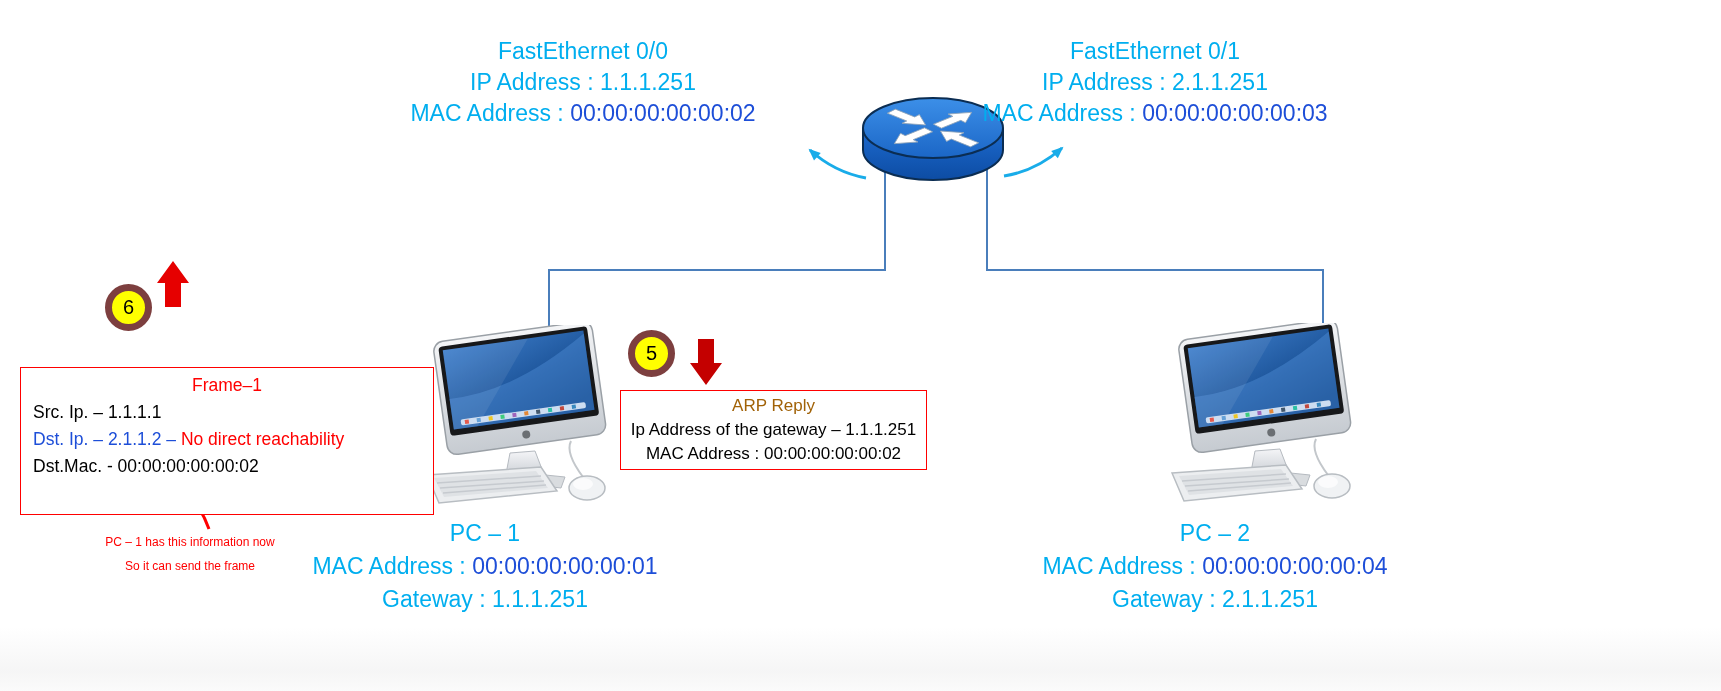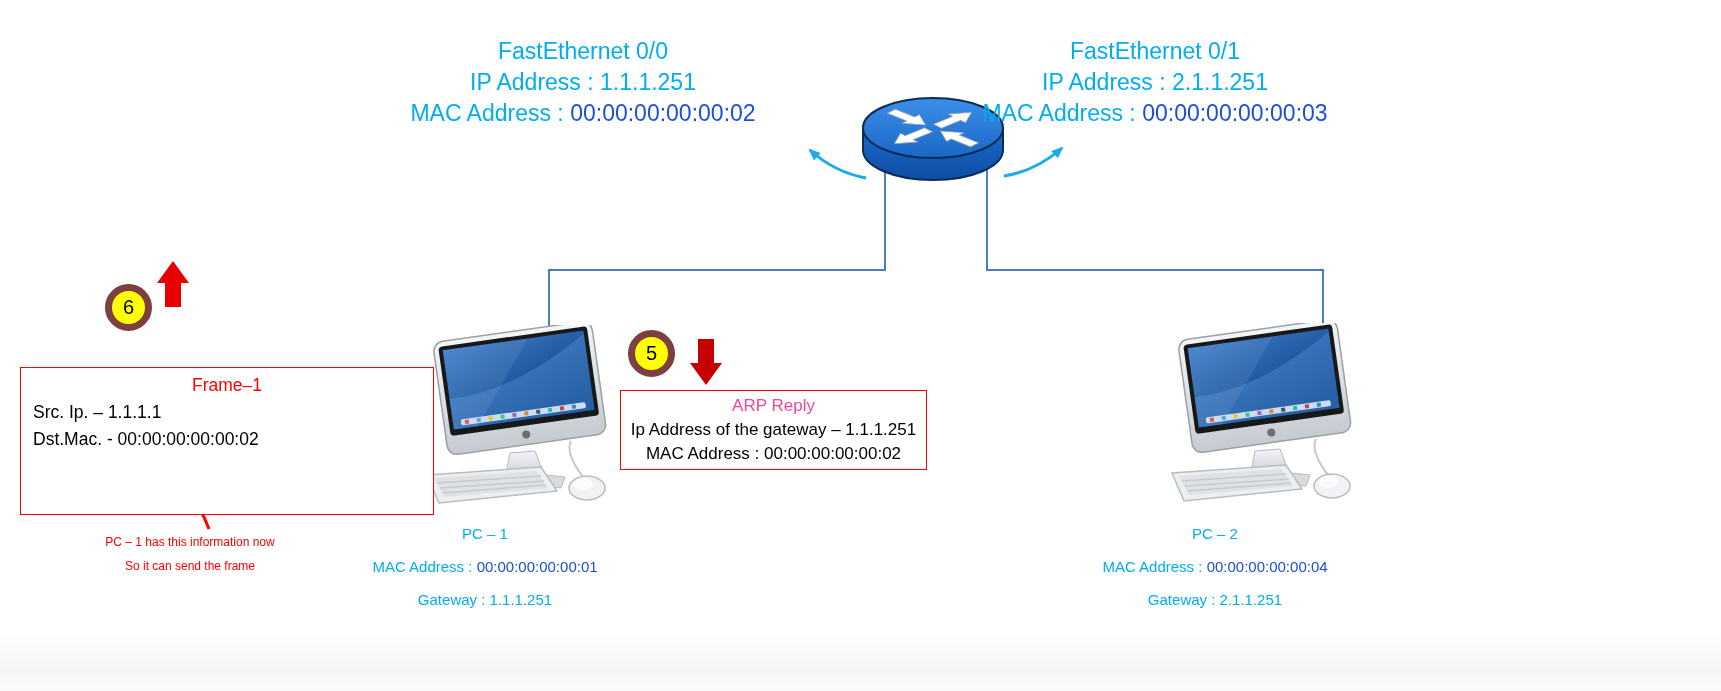--- a/index.html
+++ b/index.html
@@ -5,27 +5,27 @@
   html,body{margin:0;padding:0;background:#fff;}
   .canvas{position:relative;width:1721px;height:691px;background:#ffffff;overflow:hidden;
           font-family:"Liberation Sans",sans-serif;font-weight:normal;}
   .canvas::after{content:"";position:absolute;left:0;right:0;bottom:0;height:64px;pointer-events:none;
           background:linear-gradient(180deg,rgba(120,120,126,0) 0%,rgba(120,120,126,0.07) 70%,rgba(120,120,126,0.03) 100%);}
   .abs{position:absolute;}
   .blue{color:#00AEEF;}
   .black{color:#1d4ed8;}
   .redtx{color:#FF0000;}
   .iface{width:500px;text-align:center;font-size:23px;line-height:31px;}
-  .pclabels{width:440px;text-align:center;font-size:15px;line-height:33px;}
+  .pclabels{width:440px;text-align:center;font-size:23px;line-height:33px;}
   .framebox{left:20px;top:331px;width:414px;height:148px;border:1.5px solid #FF0000;background:#fff;
             box-sizing:border-box;font-size:17.5px;line-height:27px;padding:4px 12px 0;color:#000;margin-top:36px;}
   .framebox .title{text-align:center;color:#FF0000;}
   .arpbox{left:620px;top:390px;width:307px;height:80px;border:1.5px solid #FF0000;background:#fff;
           box-sizing:border-box;text-align:center;font-size:17px;line-height:24px;padding-top:3px;color:#000;}
-  .arpbox .title{color:#ec4899;}
+  .arpbox .title{color:#a16207;}
   .badge{width:33px;height:33px;border:7px solid #7D3F3F;border-radius:50%;background:#FFFF00;color:#000;
          font-size:20px;display:flex;align-items:center;justify-content:center;}
   .note{left:25px;top:530px;width:330px;text-align:center;color:#FF0000;font-size:12px;line-height:24px;}
   svg{display:block;}
 </style>
 </head>
 <body>
 
 <div class="canvas">
 
@@ -168,20 +168,21 @@
 
   <div class="abs iface" style="left:905px;top:36px">
     <div class="blue">FastEthernet 0/1</div>
     <div class="blue">IP Address : 2.1.1.251</div>
     <div><span class="blue">MAC Address : </span><span class="black">00:00:00:00:00:03</span></div>
   </div>
 
   <div class="abs framebox">
     <div class="title">Frame–1</div>
     <div>Src. Ip. – 1.1.1.1</div>
+    <div><span class="black">Dst. Ip. – 2.1.1.2 – </span><span class="redtx">No direct reachability</span></div>
     <div>Dst.Mac. - 00:00:00:00:00:02</div>
   </div>
 
   <div class="abs note">
     <div>PC – 1 has this information now</div>
     <div>So it can send the frame</div>
   </div>
 
   <div class="abs badge" style="left:105px;top:284px">
     <span>6</span>

